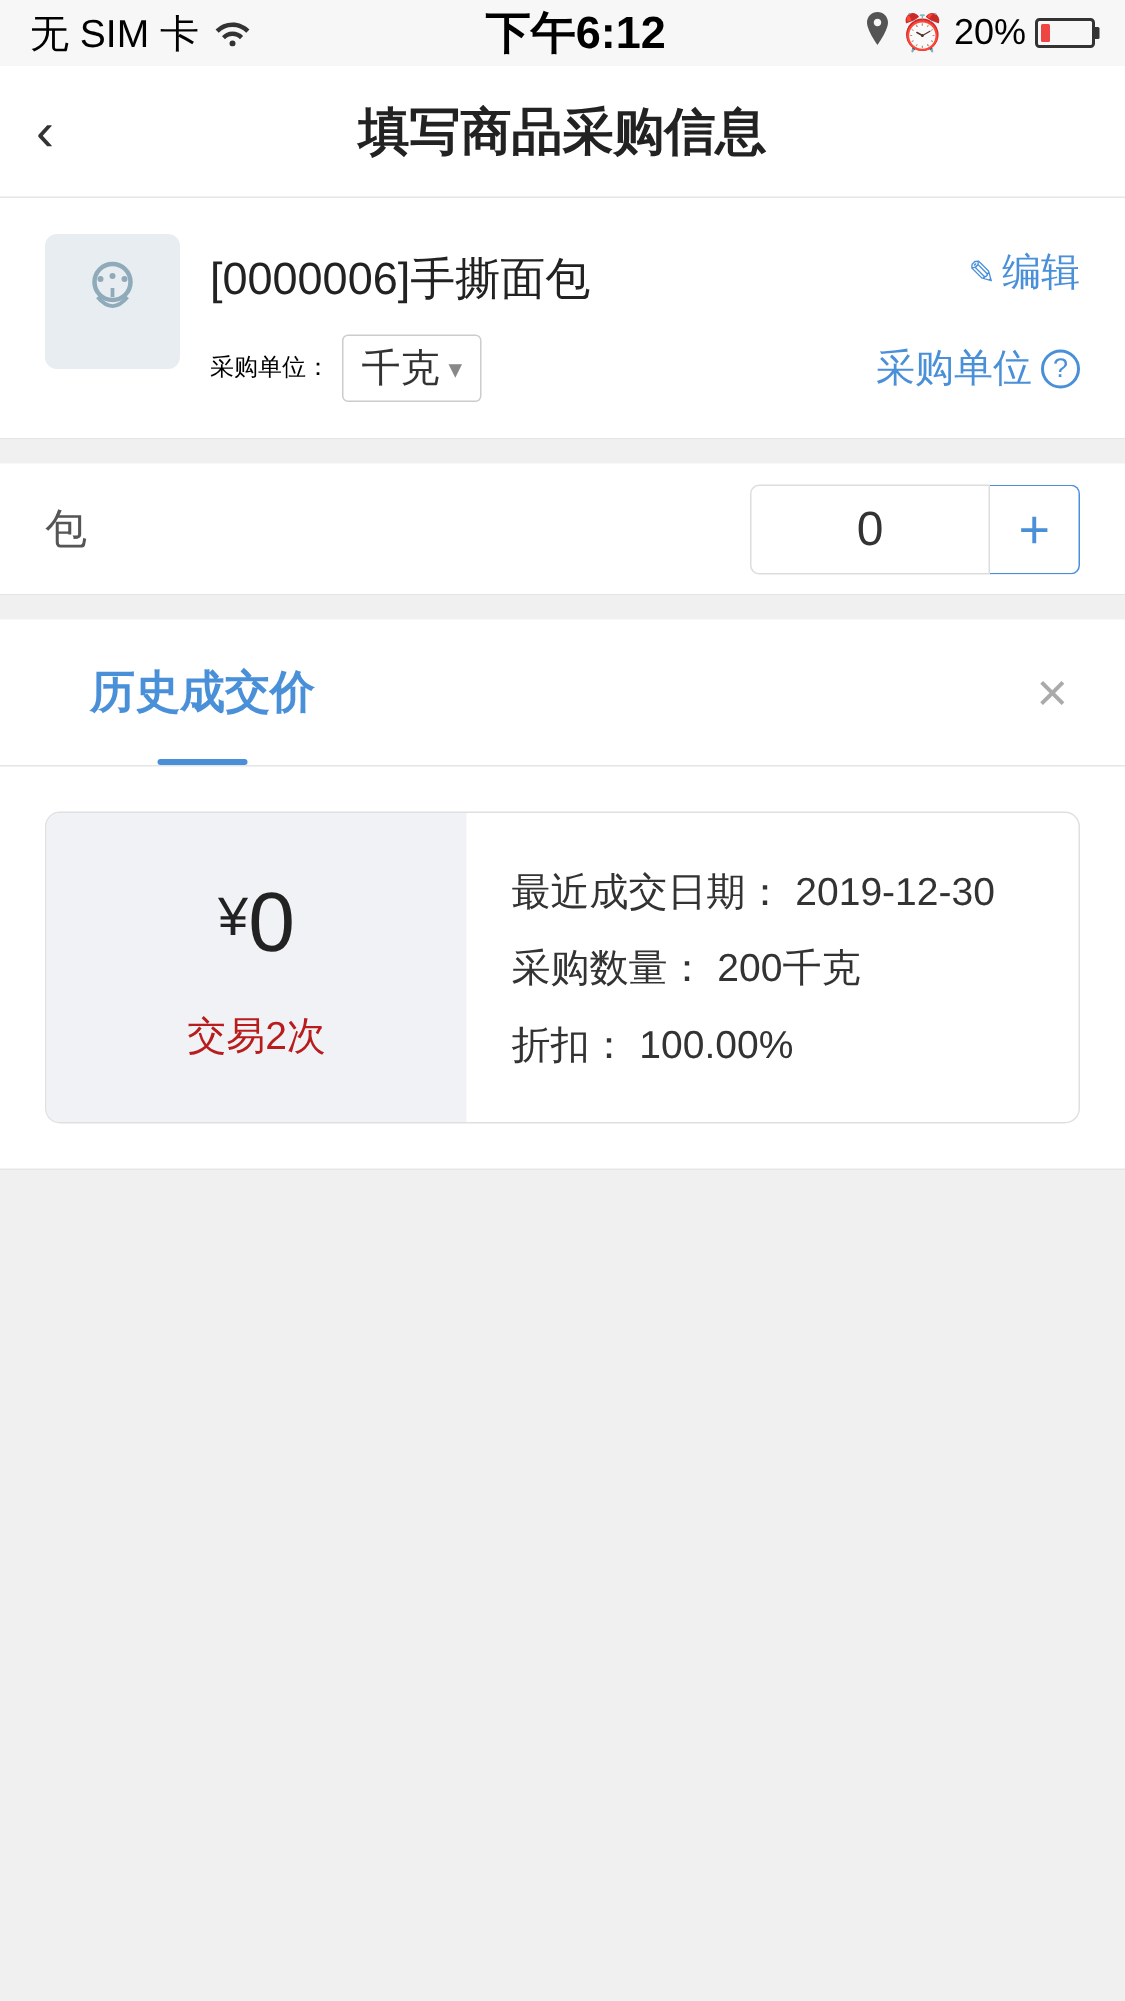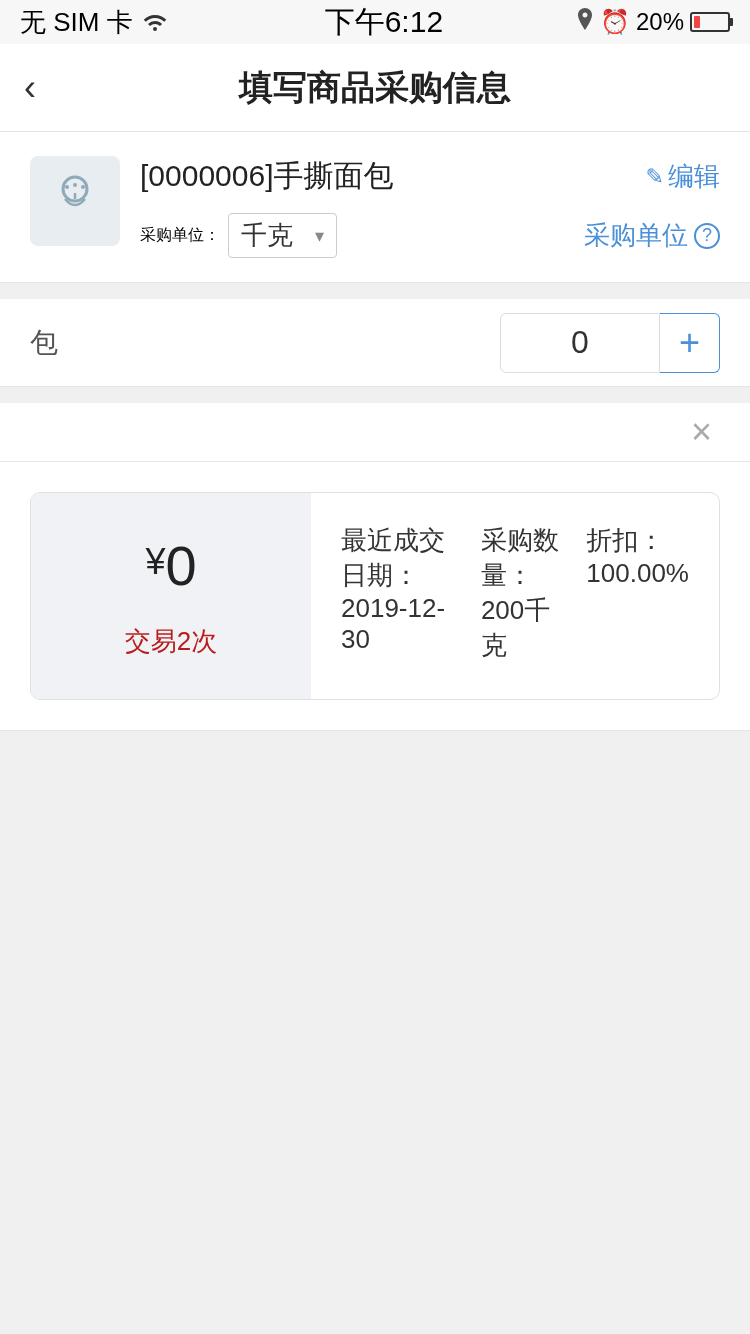--- a/index.html
+++ b/index.html
@@ -17,21 +17,21 @@
       width: 750px;
       height: 44px;
       background: #f7f7f7;
       display: flex;
       align-items: center;
       justify-content: space-between;
       padding: 0 20px;
       font-size: 28px;
     }
     .status-left { display: flex; align-items: center; gap: 8px; font-size: 26px; }
-    .status-center { font-size: 30px; font-weight: 400; margin-left: 23px; }
+    .status-center { font-size: 30px; font-weight: 700; margin-left: 23px; }
     .status-right { display: flex; align-items: center; gap: 6px; font-size: 24px; }
     .battery-box {
       display: inline-flex; align-items: center;
       border: 2px solid #333; border-radius: 3px;
       width: 40px; height: 20px; padding: 2px;
       position: relative;
     }
     .battery-fill { background: #e44; height: 100%; width: 20%; border-radius: 1px; }
     .battery-tip {
       position: absolute; right: -5px; top: 50%; transform: translateY(-50%);
@@ -75,30 +75,30 @@
       flex-shrink: 0;
     }
     .product-thumb-icon {
       font-size: 40px; color: #8faab8;
     }
     .product-info { flex: 1; }
     .product-name-row {
       display: flex; align-items: center; justify-content: space-between;
       margin-bottom: 16px;
     }
-    .product-name { font-size: 30px; color: #222; font-weight: 500; }
+    .product-name { font-size: 30px; color: #222; font-weight: 500; margin-top: 10px; }
     .edit-link {
       font-size: 26px; color: #4a90d9; display: flex; align-items: center; gap: 4px; cursor: pointer;
     }
     .edit-icon { font-size: 22px; }
     .unit-row { display: flex; align-items: center; justify-content: space-between; }
     .unit-select {
       border: 1px solid #ccc; border-radius: 4px;
       padding: 4px 12px; font-size: 26px; color: #333;
-      display: inline-flex; align-items: center; gap: 22px; cursor: pointer;
+      display: inline-flex; align-items: center; gap: 6px; cursor: pointer;
     }
     .chevron-down { font-size: 18px; color: #888; }
     .price-ref {
       font-size: 26px; color: #4a90d9; display: flex; align-items: center; gap: 6px; cursor: pointer;
     }
     .info-circle {
       width: 26px; height: 26px; border: 2px solid #4a90d9; border-radius: 50%;
       display: inline-flex; align-items: center; justify-content: center;
       font-size: 18px; color: #4a90d9;
     }
@@ -183,21 +183,21 @@
       flex-shrink: 0;
     }
     .price-amount {
       font-size: 56px; color: #222; font-weight: 500; display: flex; align-items: flex-start;
     }
     .price-currency { font-size: 36px; margin-top: 8px; }
     .price-times { font-size: 26px; color: #b91c1c; margin-top: 26px; }
     .price-card-right {
       flex: 1;
       padding: 30px 30px;
-      display: flex; flex-direction: row; gap: 16px; justify-content: center;
+      display: flex; flex-direction: column; gap: 16px; justify-content: center;
     }
     .detail-row { font-size: 26px; color: #333; }
     .detail-label { color: #333; }
     .detail-value { color: #333; }
   </style>
 </head>
 <body>
 
 <div class="status-bar">
   <div class="status-left">
@@ -278,20 +278,21 @@
   </div>
   <div class="qty-control">
     <div class="qty-input-box">0</div>
     <div class="qty-plus">+</div>
   </div>
 </div>
 
 <div class="tabs-section">
   <div class="tabs-header">
     <div class="tabs-list">
+      <div class="tab-item active">历史成交价</div>
     </div>
     <span class="tabs-close">×</span>
   </div>
 
   <div class="price-card-container">
     <div class="price-card">
       <div class="price-card-left">
         <div class="price-amount">
           <span class="price-currency">¥</span>
           <span>0</span>

